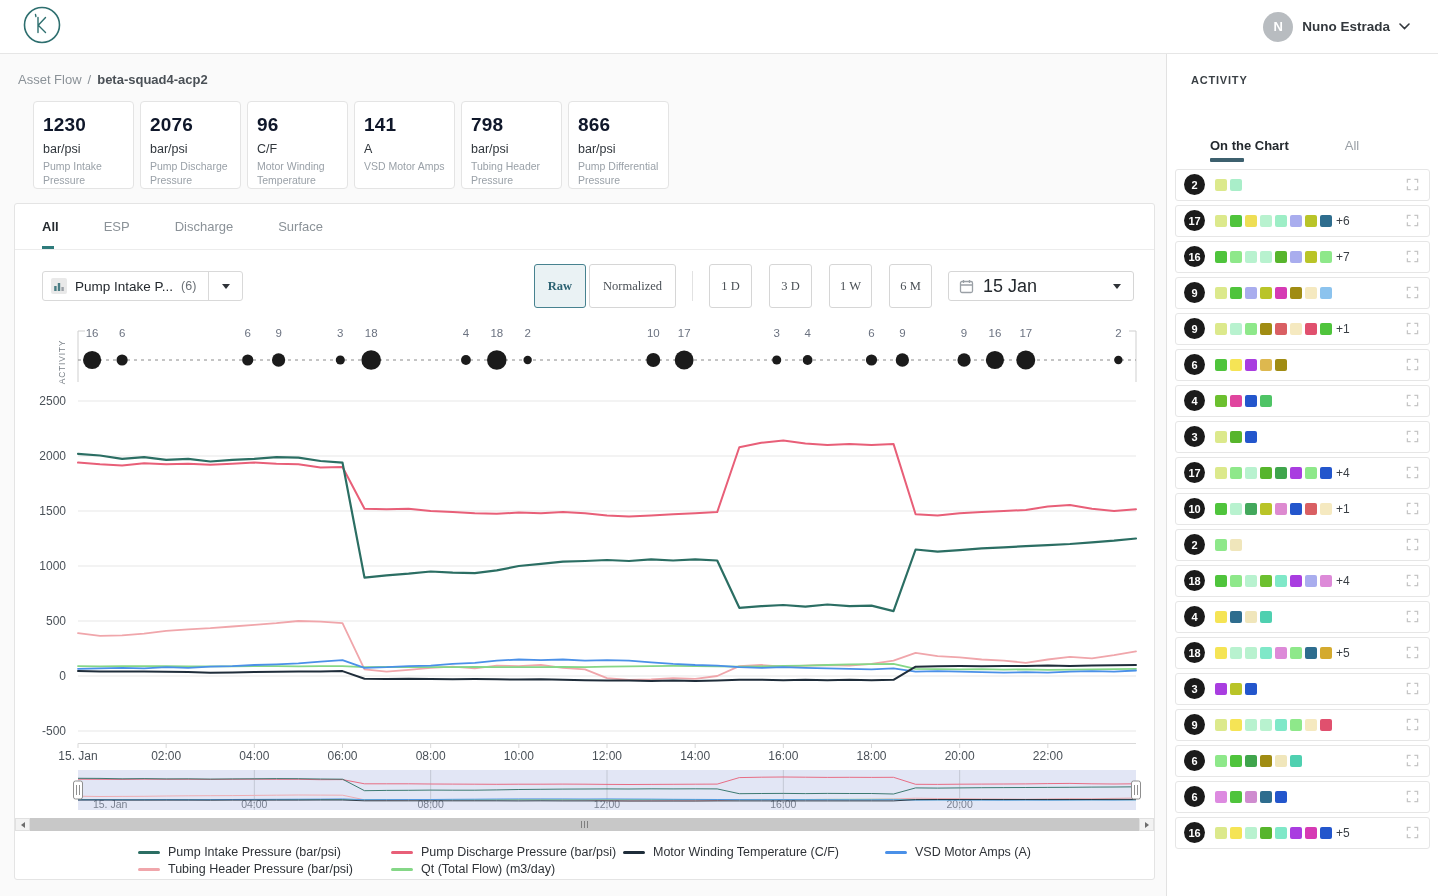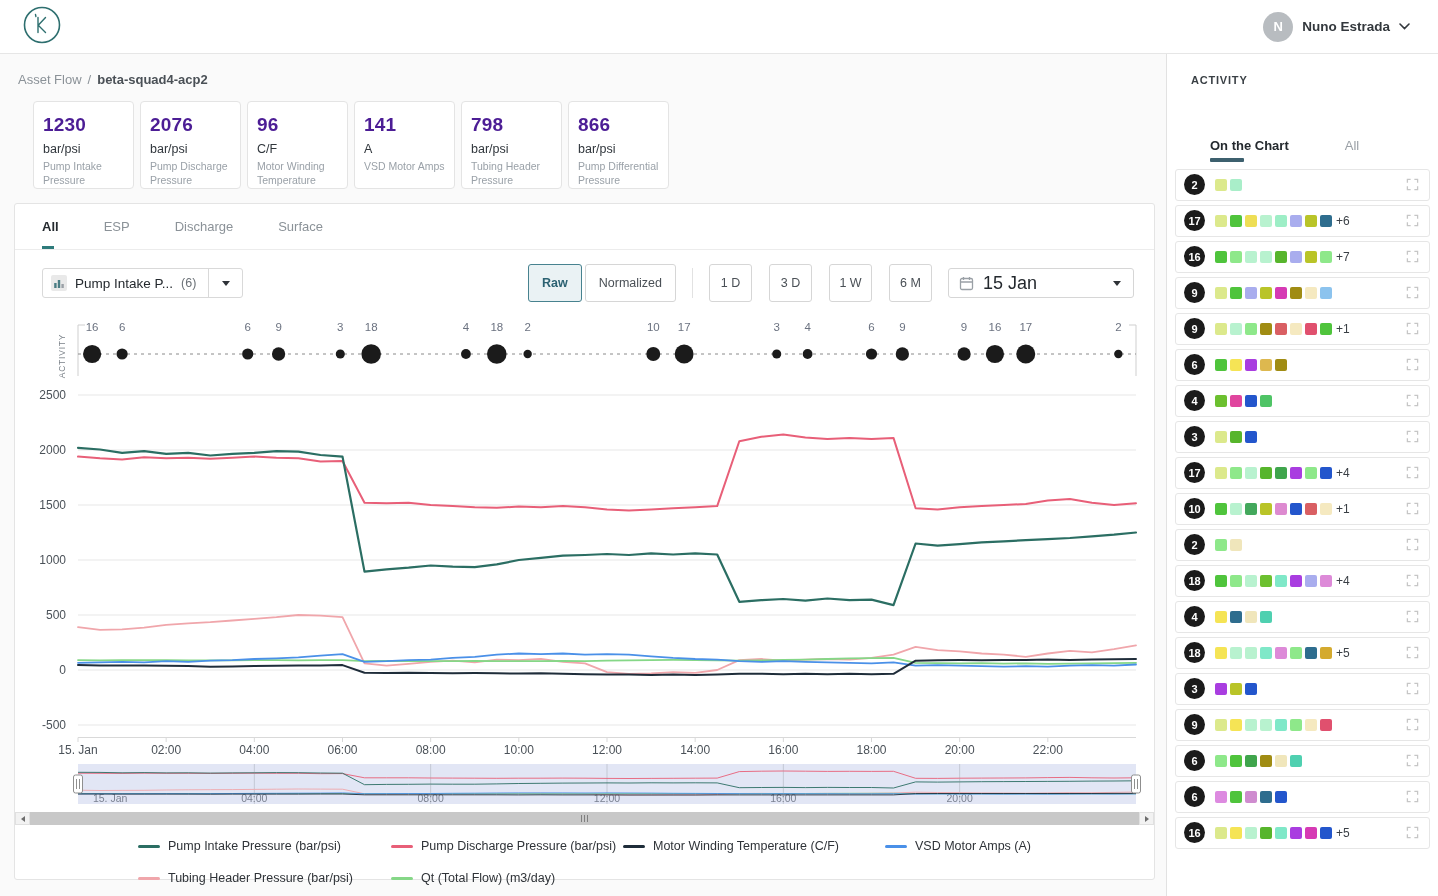--- a/index.html
+++ b/index.html
@@ -19,21 +19,21 @@
   .main { width:1166px; background:#fafafa; padding:0 11px 0 14px; }
   .sidebar { width:272px; background:#fff; border-left:1px solid #e2e2e2; padding:16px 0 0 0; }
 
   .breadcrumb { padding:18px 0 0 4px; font-size:13px; color:#8b9298; }
   .breadcrumb b { color:#4a5056; font-weight:bold; }
   .crumb-sep { margin:0 6px; }
 
   .stat-row { display:flex; gap:6px; margin:14px 0 0 19px; }
   .stat-card { width:101px; height:88px; background:#fff; border:1px solid #e4e4e4;
     border-radius:4px; padding:12px 9px 0 9px; }
-  .stat-value { font-size:19px; font-weight:bold; color:#4c1d95; letter-spacing:.2px; }
+  .stat-value { font-size:19px; font-weight:bold; color:#0f172a; letter-spacing:.2px; }
   .stat-unit { font-size:12.5px; color:#30363c; margin-top:6px; }
   .stat-label { font-size:10.5px; color:#9aa1a8; margin-top:3px; line-height:1.35; }
 
   
   .panel { margin-top:14px; background:#fff; border:1px solid #e4e4e4; border-radius:3px;
     height:677px; }
   .tabs-row { height:46px; border-bottom:1px solid #ececec; display:flex; align-items:center;
     padding-left:27px; gap:45px; }
   .tab { font-size:13px; color:#8b9298; position:relative; height:100%; display:flex;
     align-items:center; cursor:pointer; }
@@ -45,23 +45,23 @@
   .selector { display:flex; align-items:center; height:30px; border:1px solid #d9d9d9;
     border-radius:3px; background:#fff; cursor:pointer; }
   .selector-main { display:flex; align-items:center; gap:8px; padding:0 12px 0 8px; }
   .sel-label { font-size:13.5px; color:#24292e; }
   .sel-count { font-size:12.5px; color:#6b7177; }
   .sel-arrow { width:34px; height:100%; border-left:1px solid #d9d9d9; display:flex;
     align-items:center; justify-content:center; }
   .caret { width:0; height:0; border-left:4.5px solid transparent; border-right:4.5px solid transparent;
     border-top:5.5px solid #2f3338; }
   .spacer { flex:1; }
-  .btn { height:38px; border:1px solid #d6d6d6; border-radius:3px; background:#fff;
+  .btn { height:44px; border:1px solid #d6d6d6; border-radius:3px; background:#fff;
     font-size:12.5px; color:#4a5056; display:flex; align-items:center; justify-content:center;
-    cursor:pointer; font-family:Liberation Sans, sans-serif; }
+    cursor:pointer; font-family:Liberation Serif, serif; }
   .mode-group { display:flex; gap:3px; }
   .btn.mode { padding:0 13px; }
   .btn.mode.active { background:#eaf2f4; border-color:#47828f; color:#2c6272; font-weight:bold; }
   .vdiv { width:1px; height:30px; background:#e2e2e2; margin:0 16px; }
   .range-group { display:flex; gap:17px; }
   .btn.range { width:43px; }
   .datepicker { margin-left:16px; width:186px; height:30px; border:1px solid #d6d6d6;
     border-radius:3px; display:flex; align-items:center; padding:0 12px 0 10px; gap:9px;
     cursor:pointer; background:#fff; }
   .date-label { font-size:18px; color:#24292e; flex:1; }
@@ -75,21 +75,21 @@
     align-items:center; justify-content:center; cursor:pointer; }
   .tri-l { width:0; height:0; border-top:3.5px solid transparent; border-bottom:3.5px solid transparent;
     border-right:4px solid #6d6d6d; }
   .tri-r { width:0; height:0; border-top:3.5px solid transparent; border-bottom:3.5px solid transparent;
     border-left:4px solid #6d6d6d; }
   .hs-thumb { flex:1; background:#c8c8c8; display:flex; align-items:center; justify-content:center;
     gap:2px; cursor:grab; }
   .hs-thumb i { display:block; width:1px; height:7px; background:#7f7f7f; }
 
   
-  .legend { display:grid; grid-template-columns:253px 232px 262px auto; row-gap:18px;
+  .legend { display:grid; grid-template-columns:253px 232px 262px auto; row-gap:3px;
     margin:14px 0 4px 123px; }
   .legend-item { display:flex; align-items:center; gap:8px; font-size:12.5px; color:#2f3338; }
   .legend-swatch { width:22px; height:3px; border-radius:2px; }
 
   
   .sb-title { font-size:11px; font-weight:bold; letter-spacing:.8px; color:#3a4045;
     margin:4px 0 0 24px; }
   .sb-tabs { display:flex; gap:56px; margin:52px 0 0 43px; }
   .sb-tab { font-size:13px; color:#9aa0a6; cursor:pointer; }
   .sb-tab.active { color:#24292e; font-weight:bold; }

